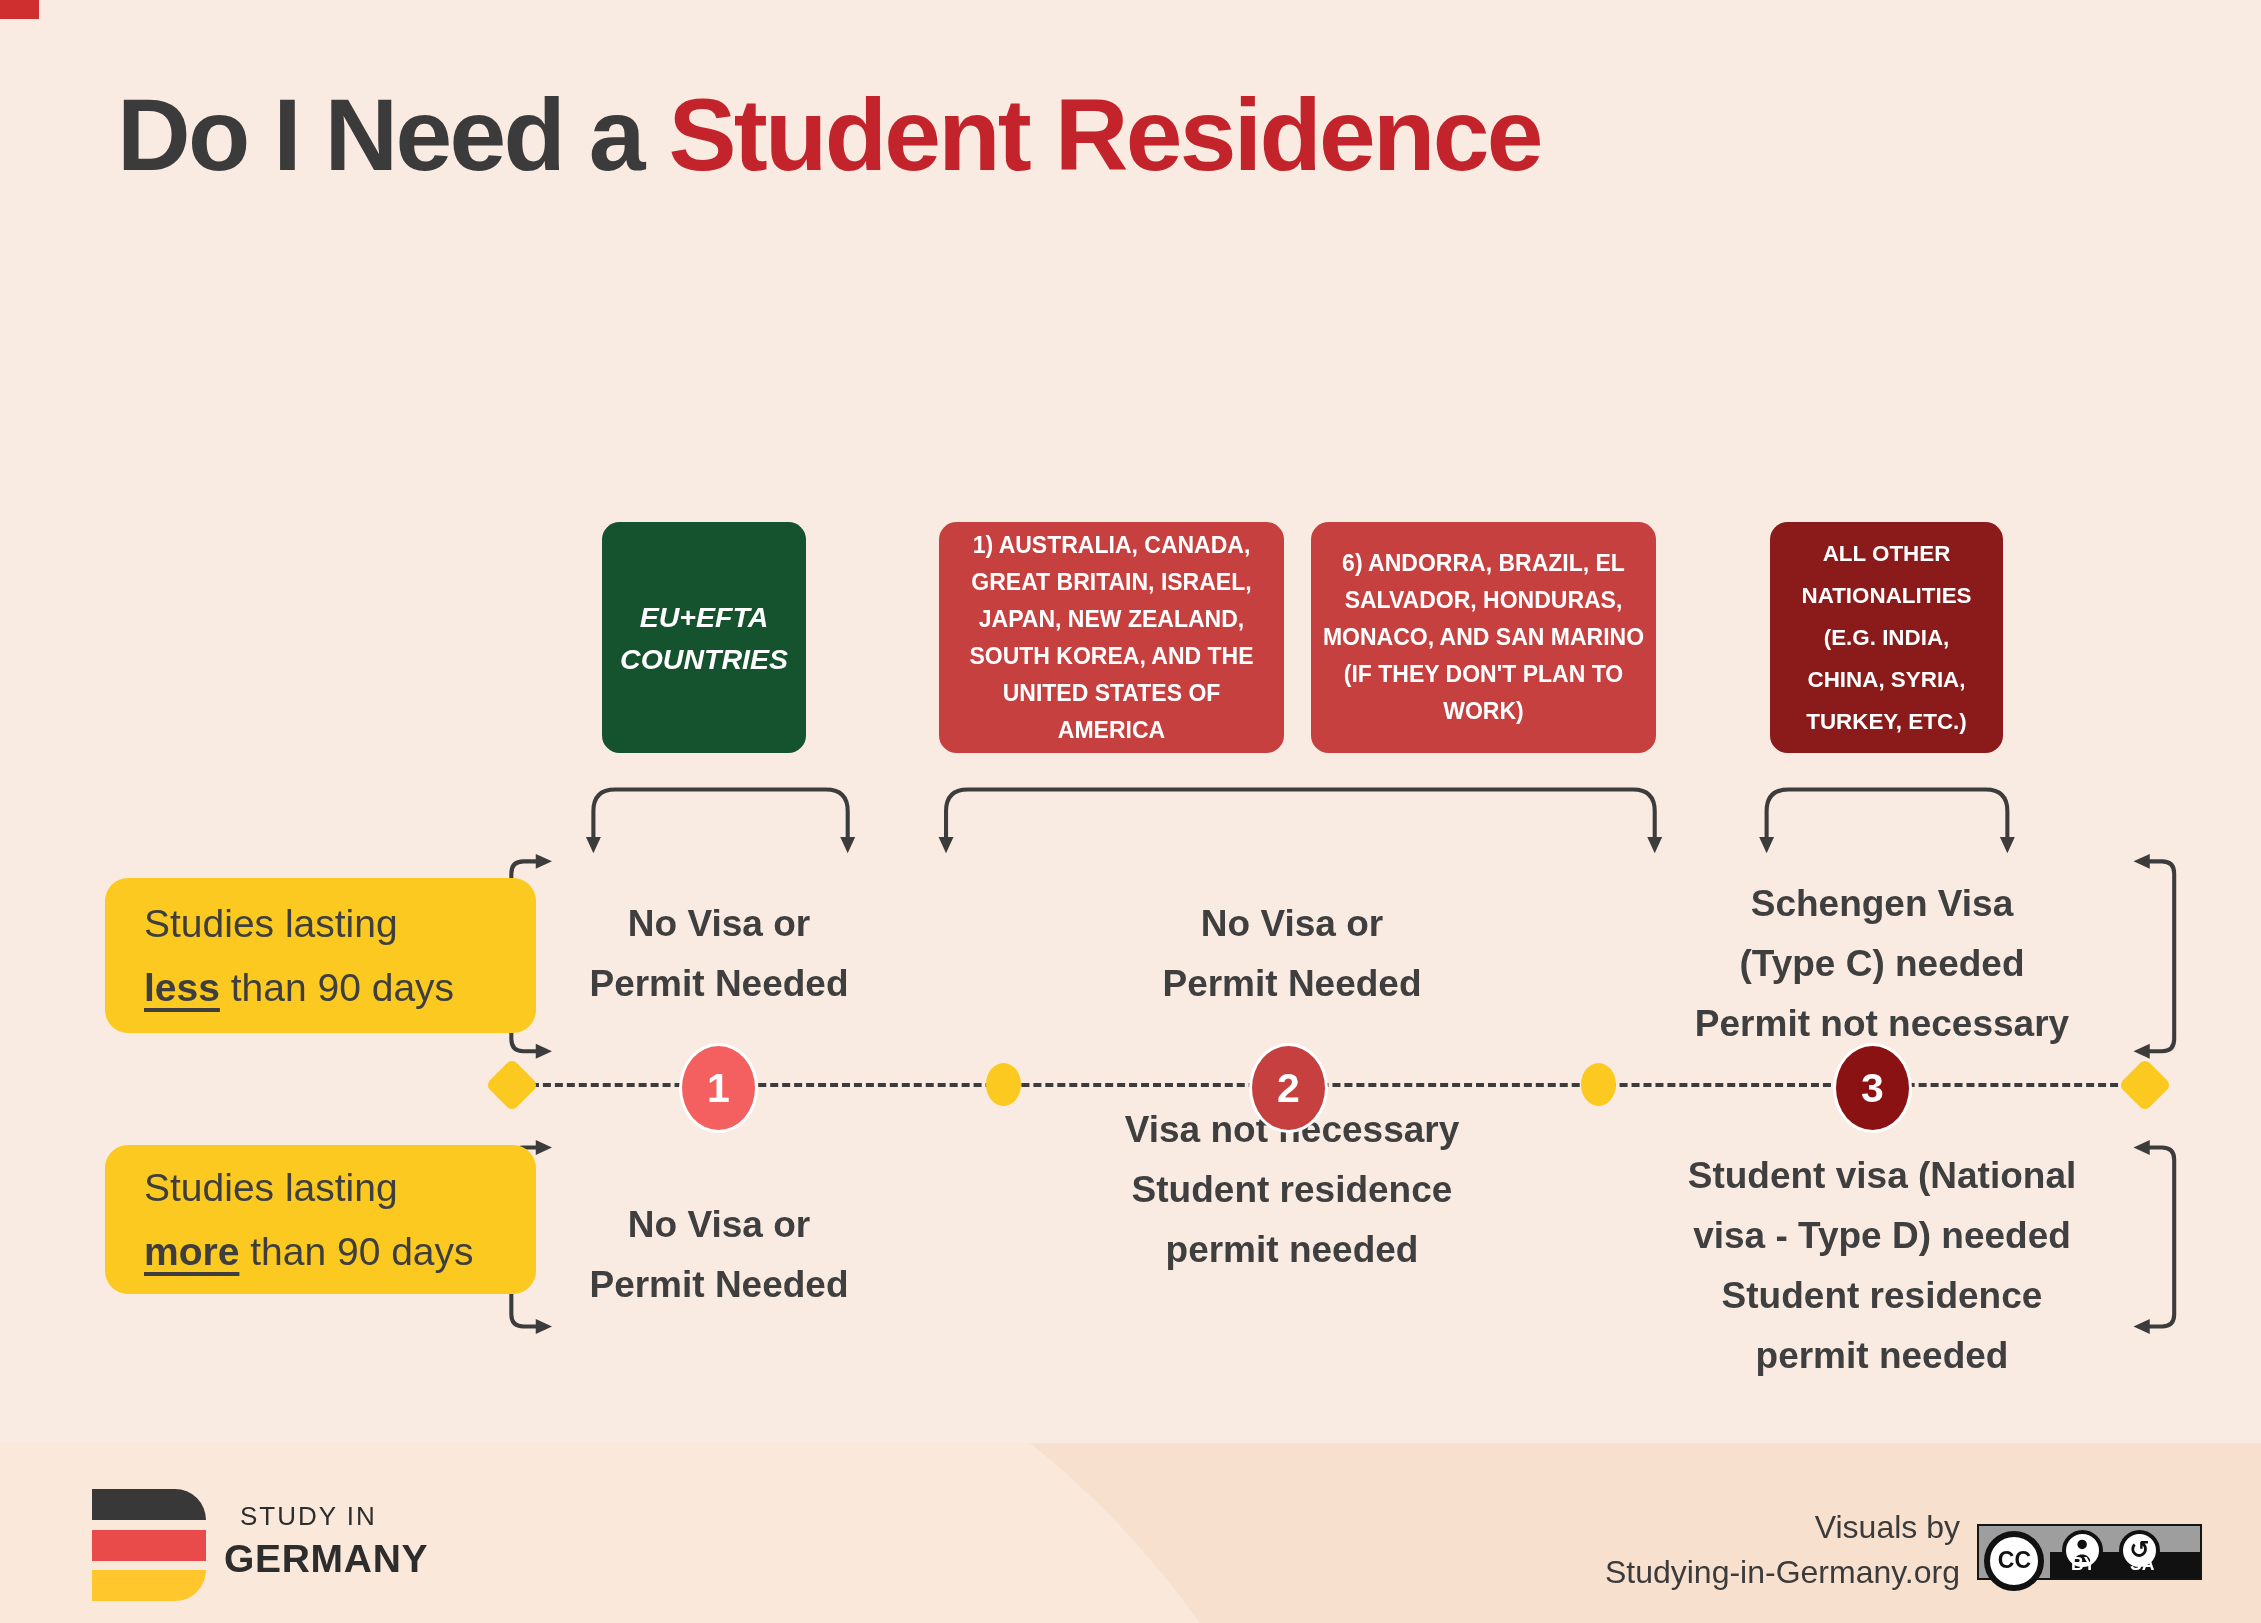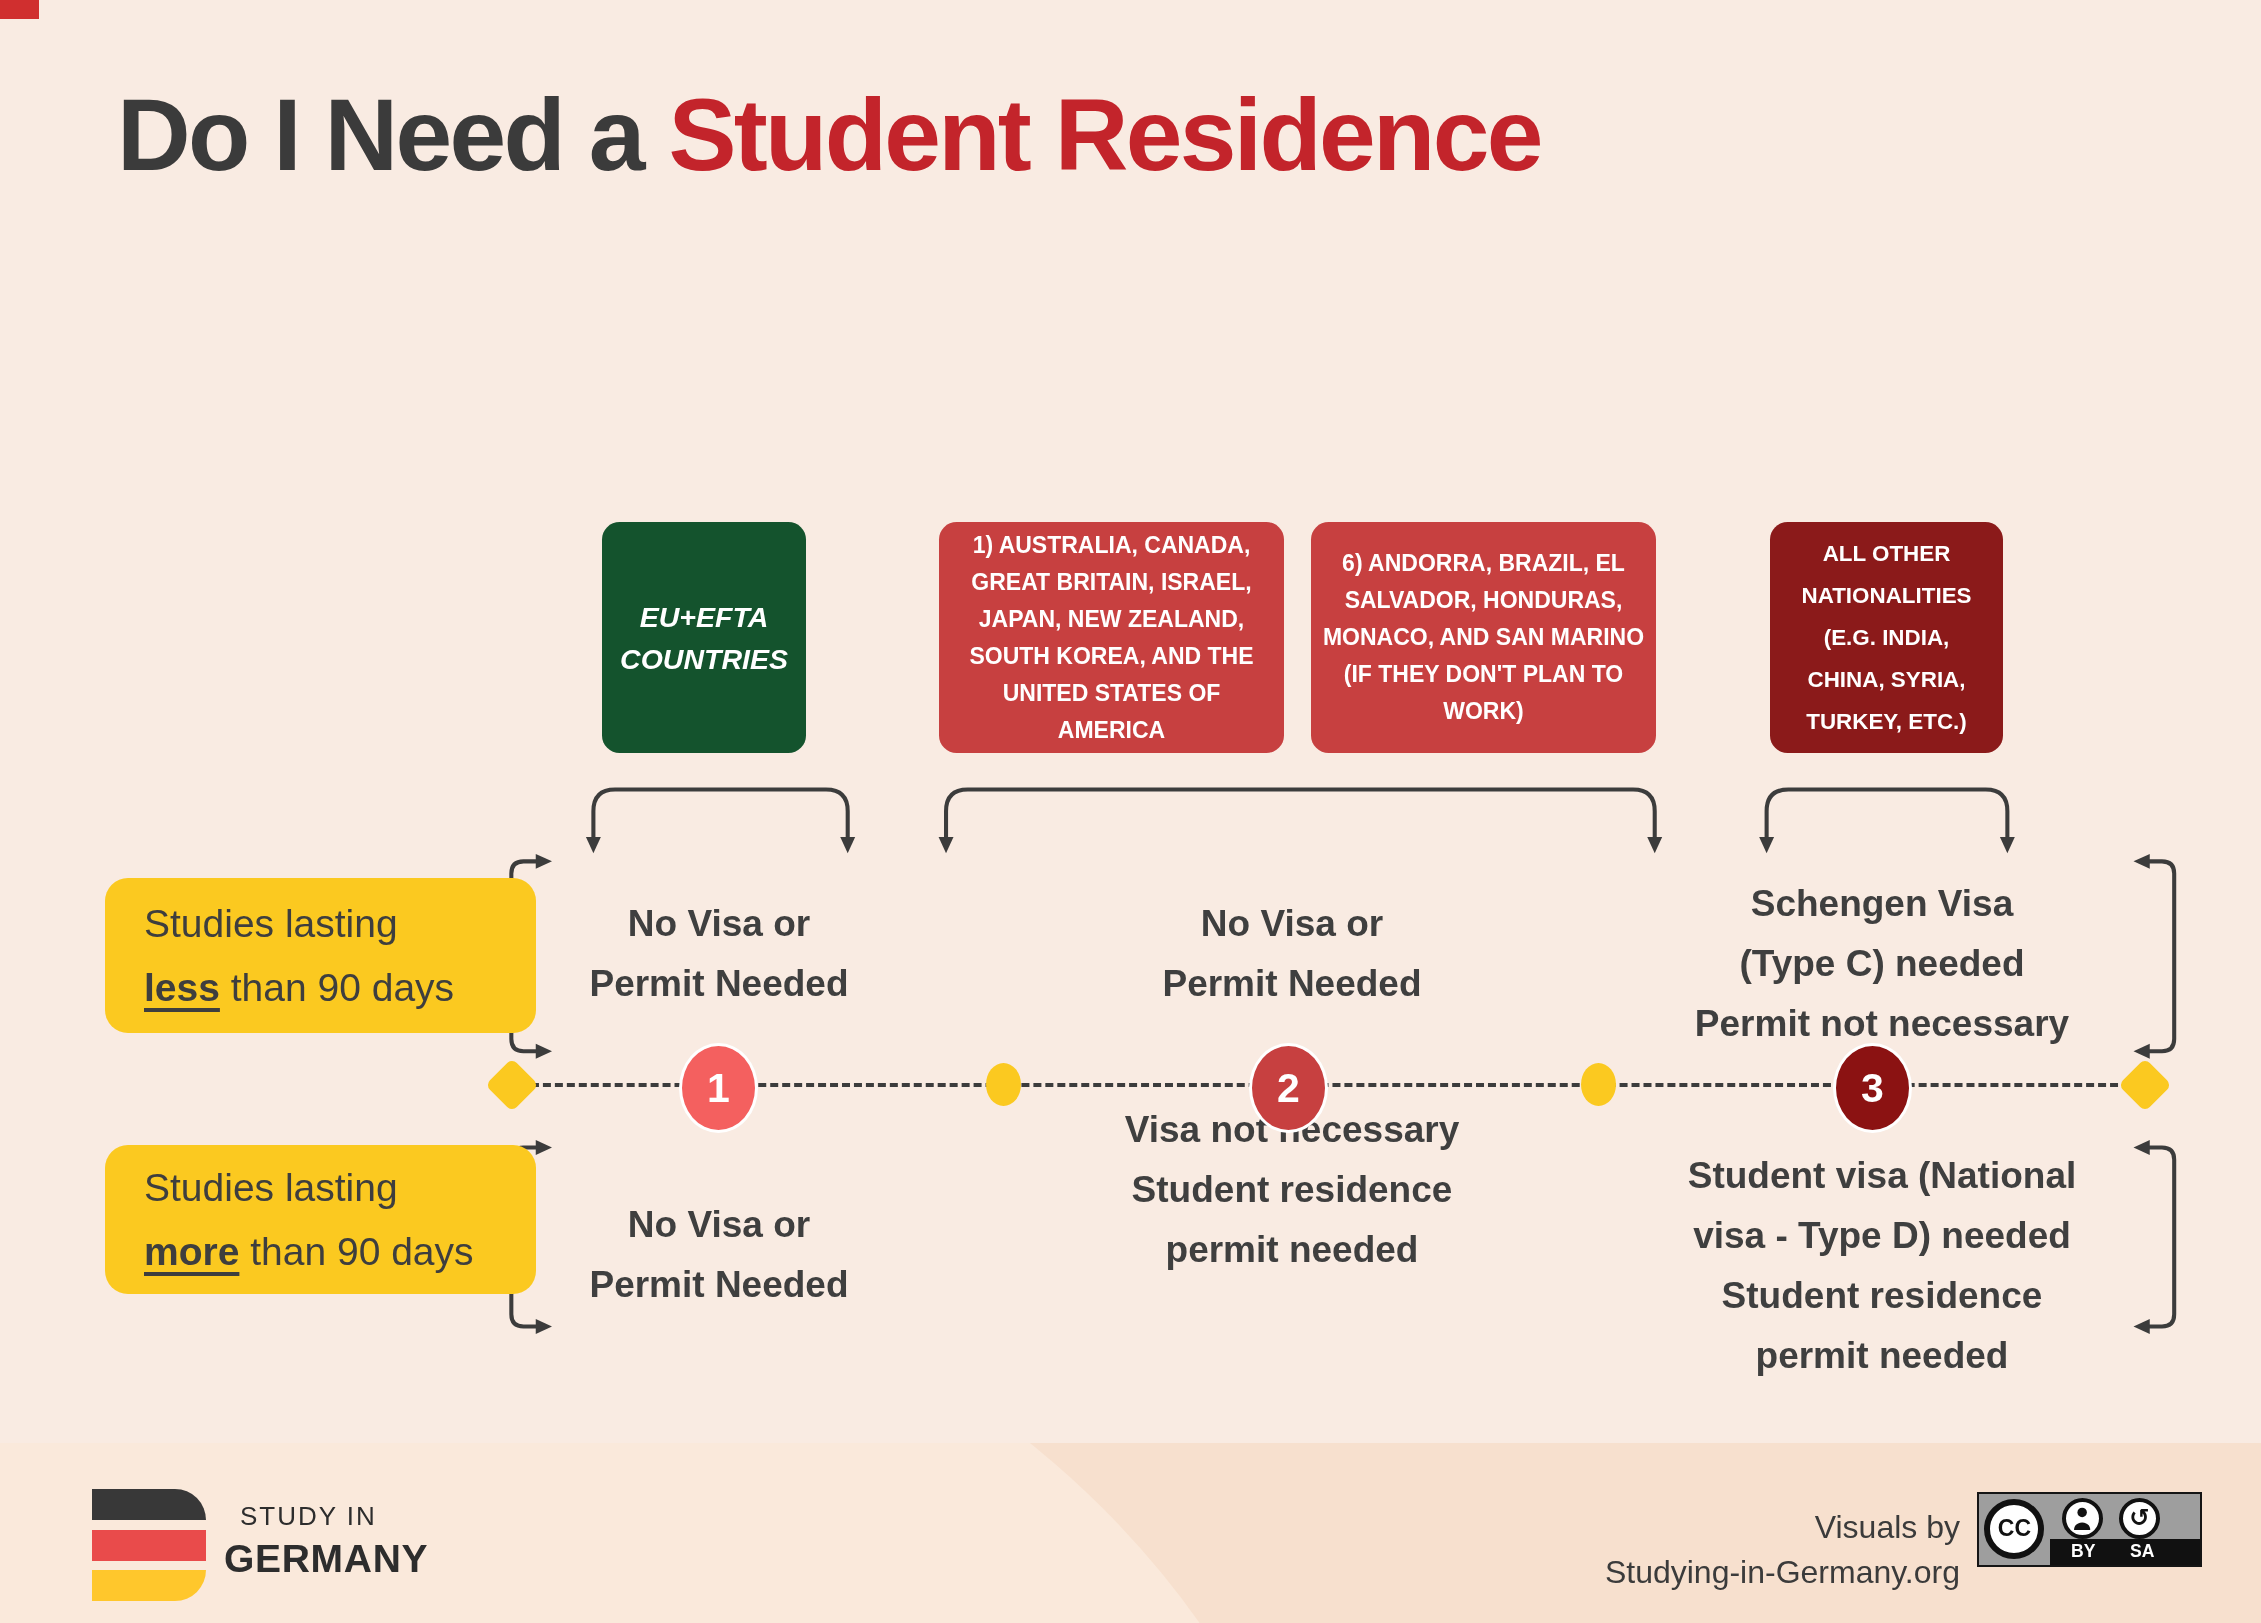--- a/index.html
+++ b/index.html
@@ -61,21 +61,21 @@
   .flag .stripe{width:114px;height:31px;margin-bottom:9.5px;}
   .stripe-black{background:#383838;border-radius:0 31px 0 0;}
   .stripe-red{background:#E94B4B;}
   .stripe-gold{background:#FFC72C;border-radius:0 0 31px 0;}
   .brand{position:absolute;left:224px;top:58px;color:#2D2D2D;}
   .brand-top{font-size:26px;letter-spacing:2px;font-weight:400;margin-left:16px;}
   .brand-bottom{font-size:39px;font-weight:800;letter-spacing:0.7px;margin-top:5.4px;}
   .credits{position:absolute;left:1458px;top:62px;width:502px;text-align:right;color:#3B3B3B;font-size:32px;line-height:45px;}
 
   
-  .badge{position:absolute;left:1977px;top:49px;width:225px;height:75px;background:#9E9E9E;border:2.7px solid #151515;box-sizing:border-box;}
+  .badge{position:absolute;left:1977px;top:81px;width:225px;height:56px;background:#9E9E9E;border:2.7px solid #151515;box-sizing:border-box;}
   .badge .band{position:absolute;left:71px;right:0;bottom:0;height:26px;background:#111111;}
   .cc-circle{position:absolute;left:5.4px;top:4.7px;width:60px;height:60px;border-radius:50%;background:#FFFFFF;border:6.1px solid #111111;box-sizing:border-box;display:flex;align-items:center;justify-content:center;font-weight:700;font-size:23px;color:#111111;}
   .mini-circle{position:absolute;top:4.1px;width:41px;height:41px;border-radius:50%;background:#FFFFFF;border:4.7px solid #111111;box-sizing:border-box;display:flex;align-items:center;justify-content:center;}
   .by-circle{left:83px;}
   .sa-circle{left:140px;}
   .sa-circle span{font-family:"DejaVu Sans", sans-serif;font-size:24.4px;font-weight:700;color:#111;line-height:1;}
   .band-label{position:absolute;bottom:2.7px;color:#FFFFFF;font-size:17.6px;font-weight:700;}
   #band-by{left:92px;}
   #band-sa{left:151px;}
 </style>

